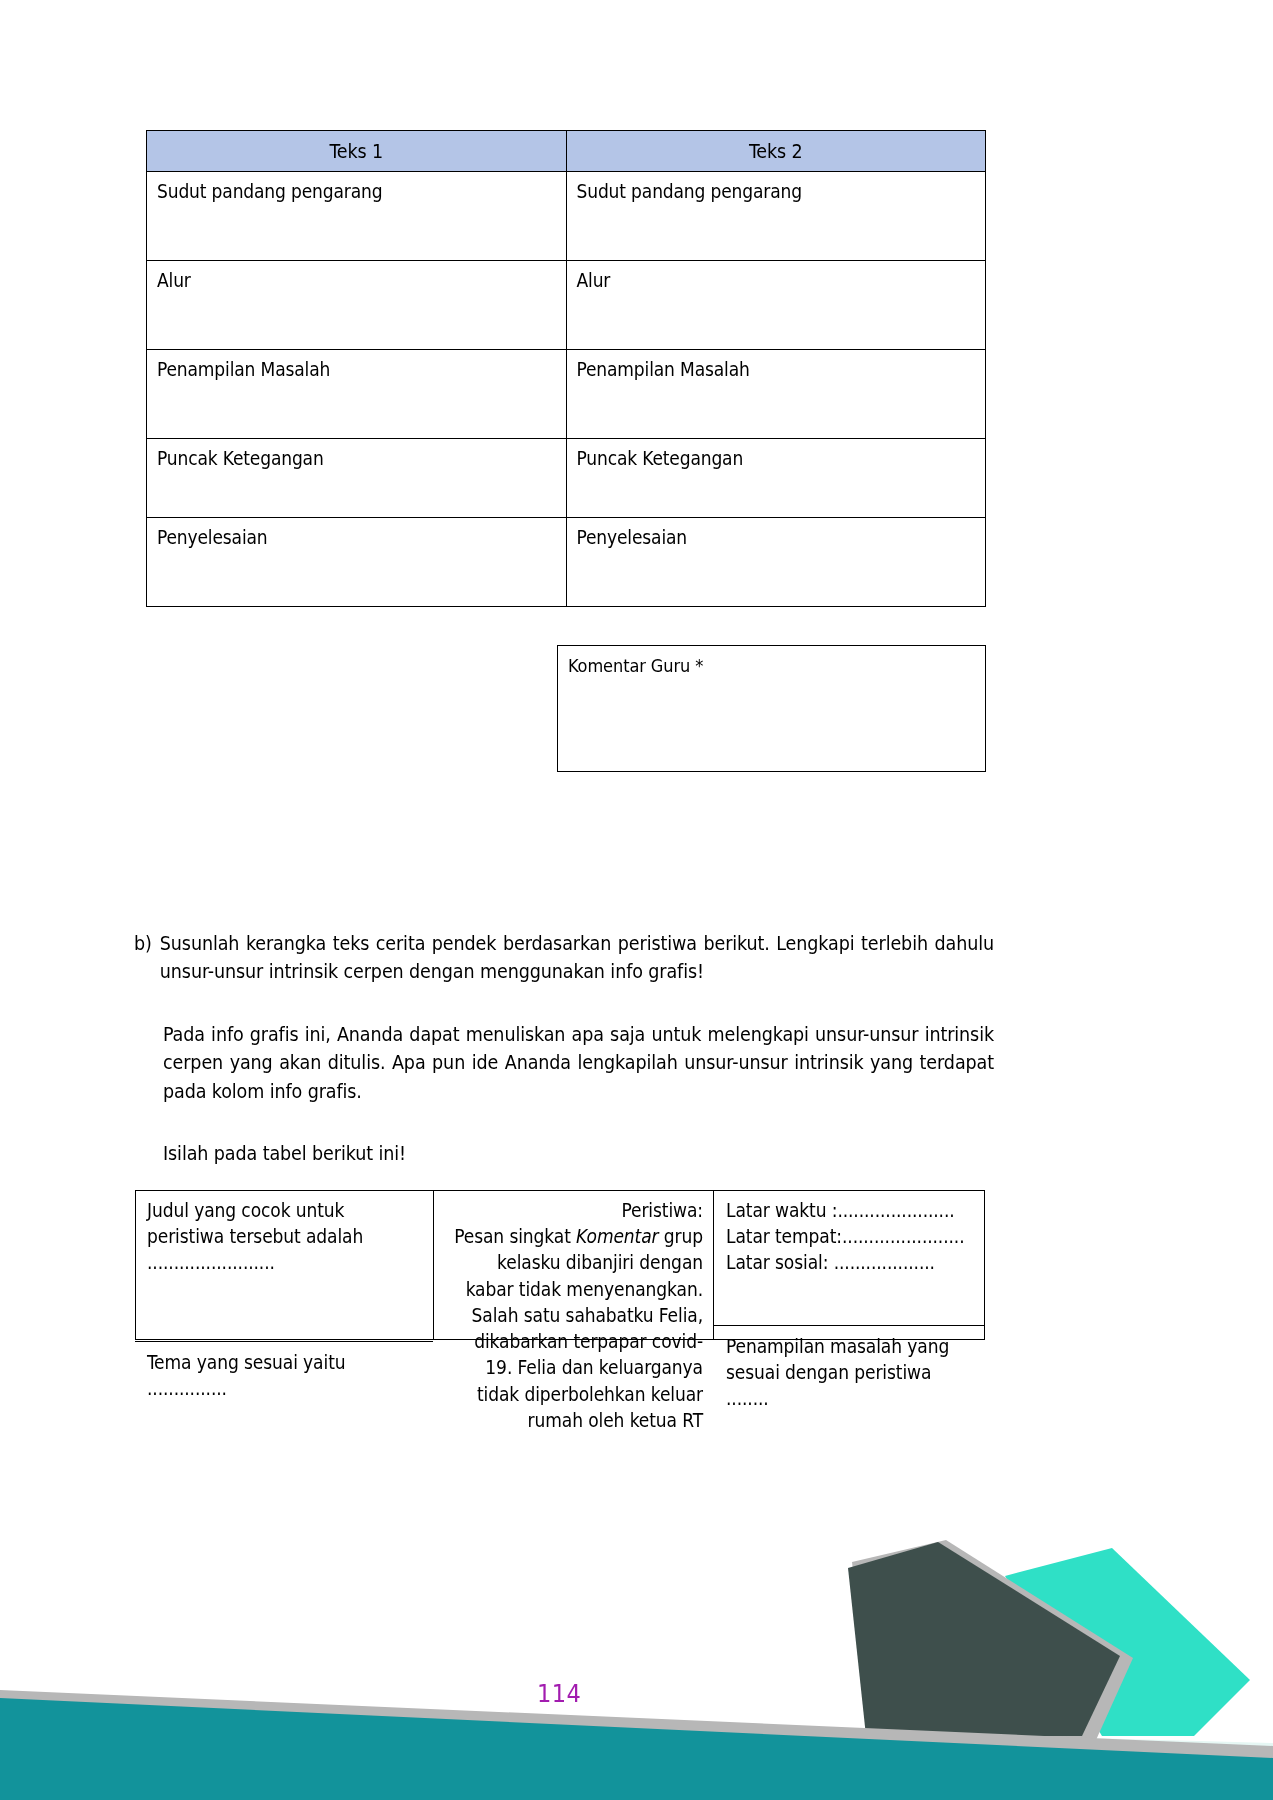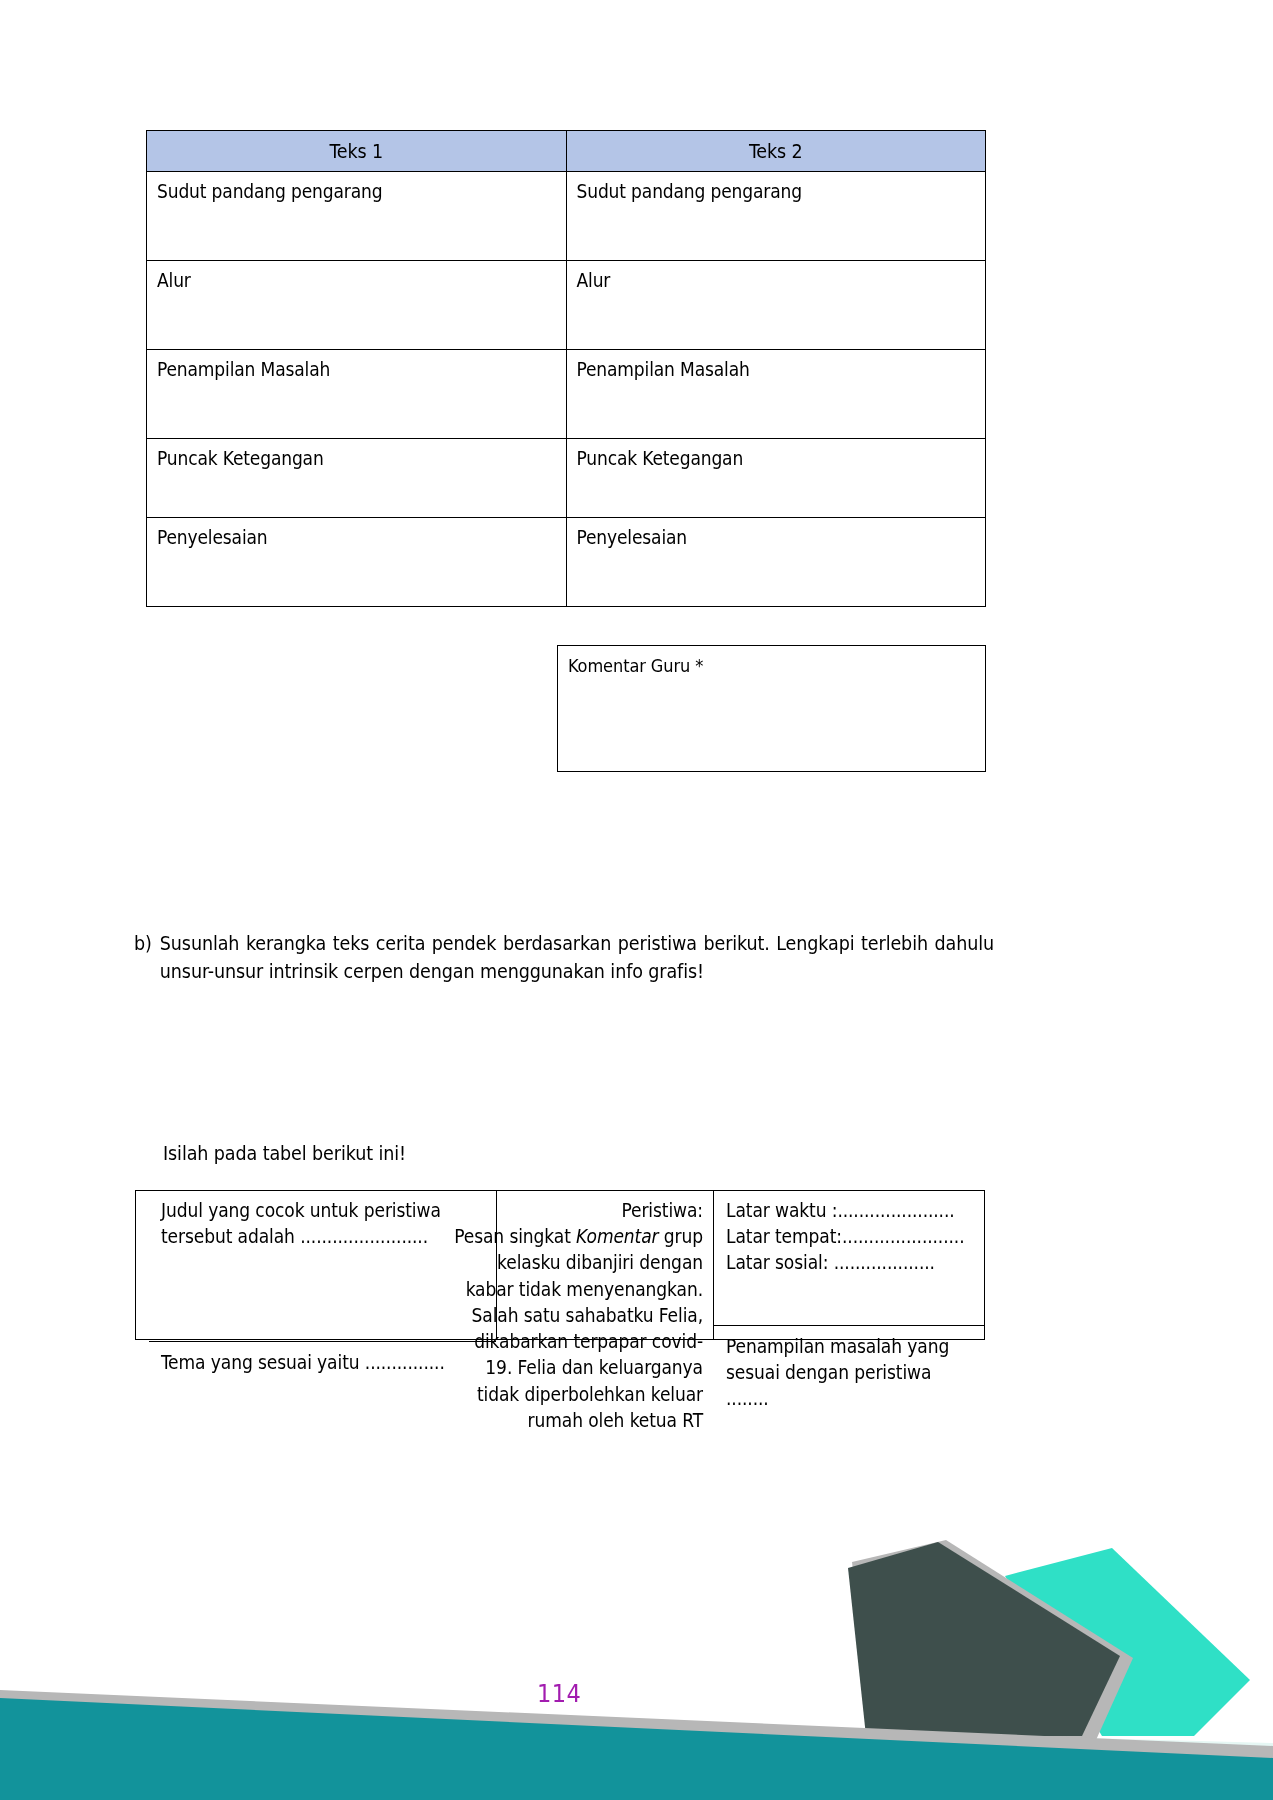--- a/index.html
+++ b/index.html
@@ -114,22 +114,22 @@
   .it-col {
     position: absolute;
     top: 0;
     bottom: 0;
     box-sizing: border-box;
     font-size: 19px;
     line-height: 1.38;
     letter-spacing: -0.1px;
   }
   .it-col-left {
-    left: 14px;
-    width: 348px;
+    left: 0;
+    width: 299px;
     border-right: 1.6px solid #000000;
   }
   .it-col-mid {
     left: 304px;
     width: 275px;
     border-right: 1.6px solid #000000;
     padding: 7px 10px 0 12px;
     text-align: right;
   }
   .it-col-right {
@@ -215,20 +215,21 @@
 
   <div class="komentar-box">
     <span>Komentar Guru *</span>
   </div>
 
   <div class="prose item-b">
     <span class="marker">b)</span>
     <span class="btext">Susunlah kerangka teks cerita pendek  berdasarkan peristiwa berikut. Lengkapi terlebih dahulu unsur-unsur intrinsik cerpen dengan menggunakan info grafis!</span>
   </div>
 
+  <div class="prose para-2">Pada info grafis ini, Ananda dapat menuliskan apa saja untuk melengkapi unsur-unsur intrinsik cerpen yang akan ditulis. Apa pun ide Ananda lengkapilah unsur-unsur intrinsik yang terdapat pada kolom info grafis.</div>
 
   <div class="prose para-3">Isilah pada tabel berikut ini!</div>
 
   <div class="info-table">
     <div class="it-outer"></div>
 
     <div class="it-col it-col-left">
       <div class="it-cell it-left-top">Judul yang cocok untuk peristiwa tersebut adalah ........................</div>
       <div class="it-cell it-left-bottom">Tema yang sesuai yaitu ...............</div>
     </div>

